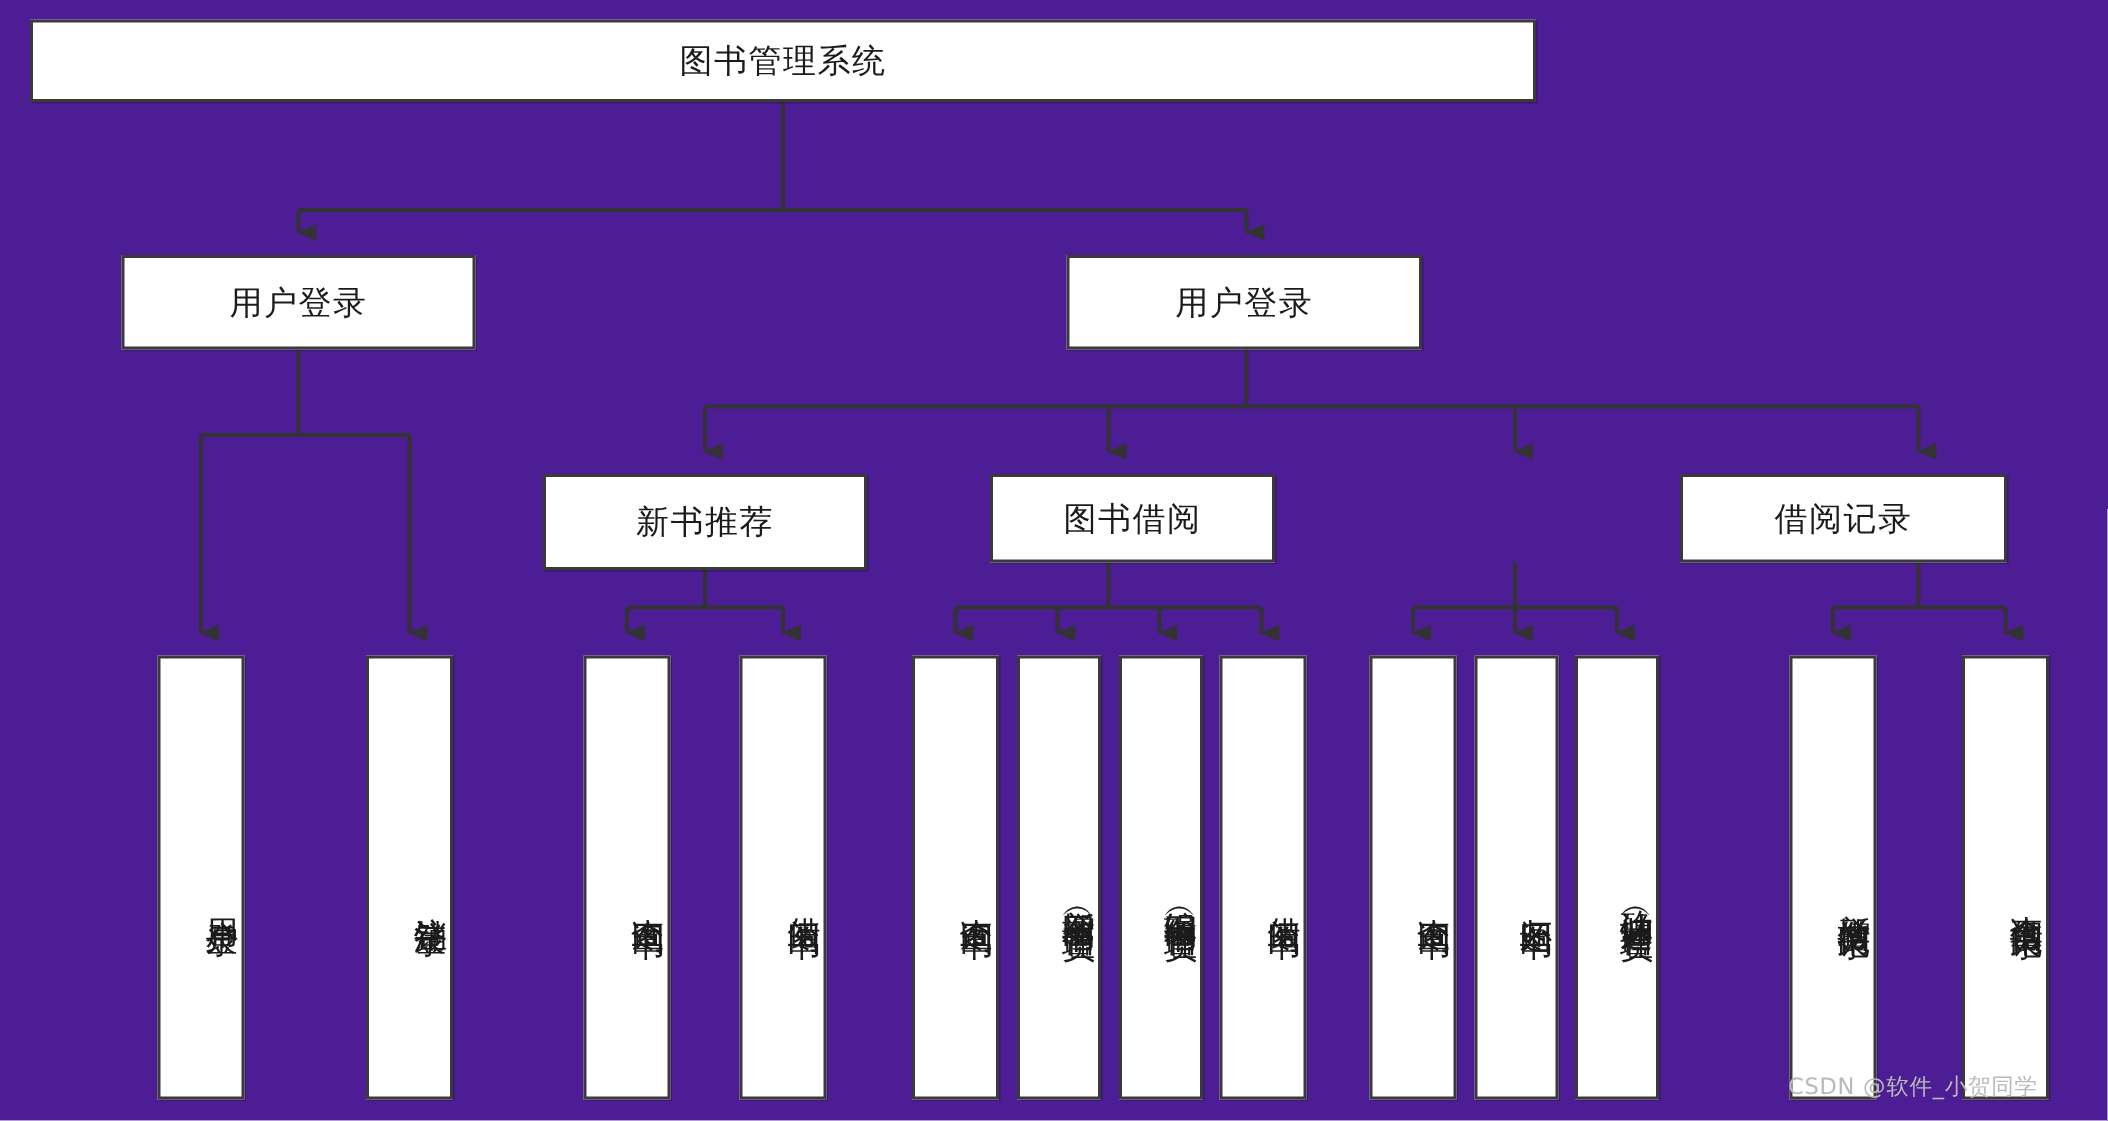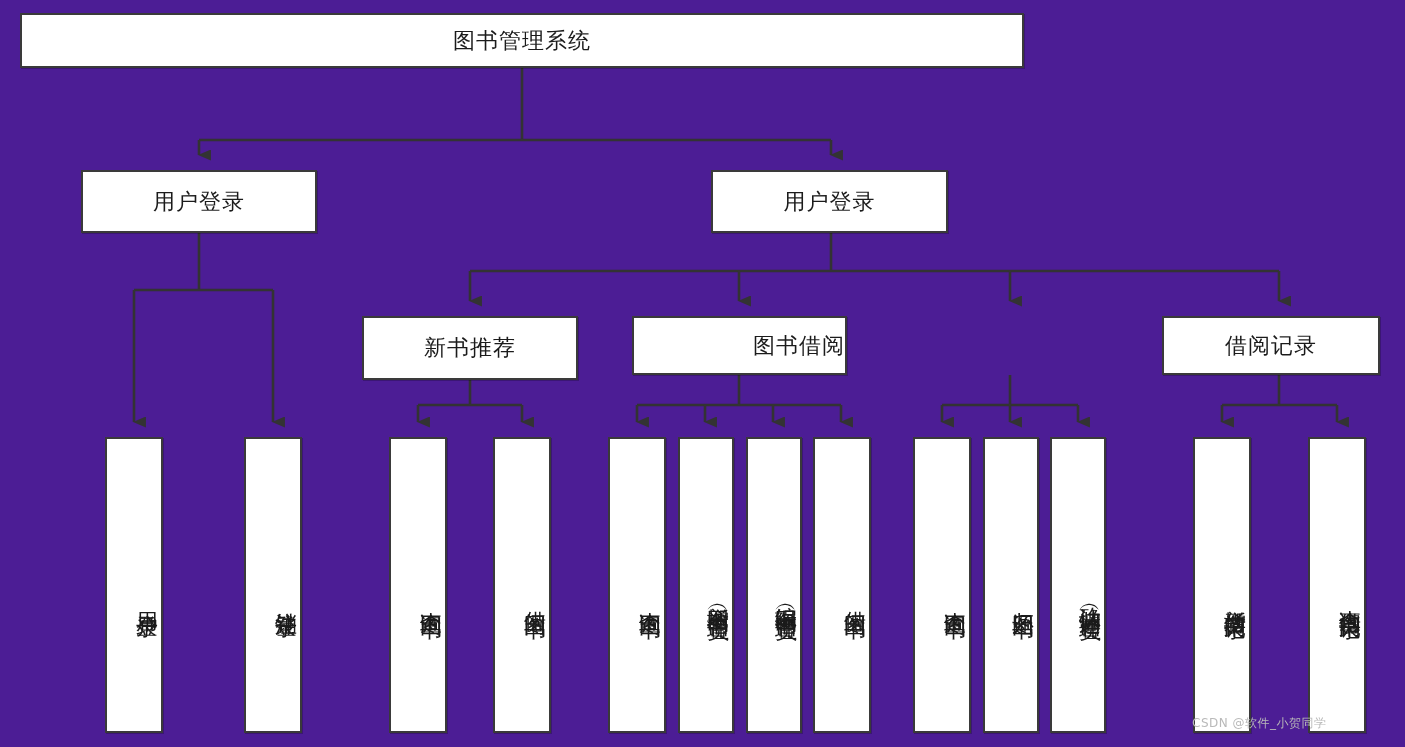--- a/index.html
+++ b/index.html
@@ -53,21 +53,21 @@
     letter-spacing: 2px;
   }
   .node.v .vtext {
     writing-mode: vertical-rl;
     text-orientation: upright;
     display: block;
   }
   .watermark {
     position: absolute;
     color: #b9b9b9;
-    font-size: 12px;
+    font-size: 15px;
     white-space: nowrap;
     letter-spacing: 0.5px;
   }
 </style>
 </head>
 <body>
 
 <div id="canvas">
 
   <svg id="edges" viewBox="0 0 1405 747" xmlns="http://www.w3.org/2000/svg">
@@ -128,24 +128,24 @@
   <div class="node h" style="left:81px; top:170px; width:236px; height:63px;">
     <span>用户登录</span>
   </div>
   <div class="node h" style="left:711px; top:170px; width:237px; height:63px;">
     <span>用户登录</span>
   </div>
 
   <div class="node h" style="left:362px; top:316px; width:216px; height:64px;">
     <span>新书推荐</span>
   </div>
-  <div class="node h" style="left:632px; top:316px; width:215px; height:59px;justify-content:flex-end;">
+  <div class="node h" style="left:660px; top:316px; width:190px; height:59px;">
     <span>图书借阅</span>
   </div>
-  <div class="node h" style="left:1162px; top:316px; width:218px; height:59px;">
+  <div class="node h" style="left:1120px; top:316px; width:218px; height:59px;">
     <span>借阅记录</span>
   </div>
 
   <div class="node v" style="left:105px; top:437px; width:58px; height:296px;">
     <span class="vtext">用户登录</span>
   </div>
   <div class="node v" style="left:244px; top:437px; width:58px; height:296px;">
     <span class="vtext">注销登录</span>
   </div>
 

